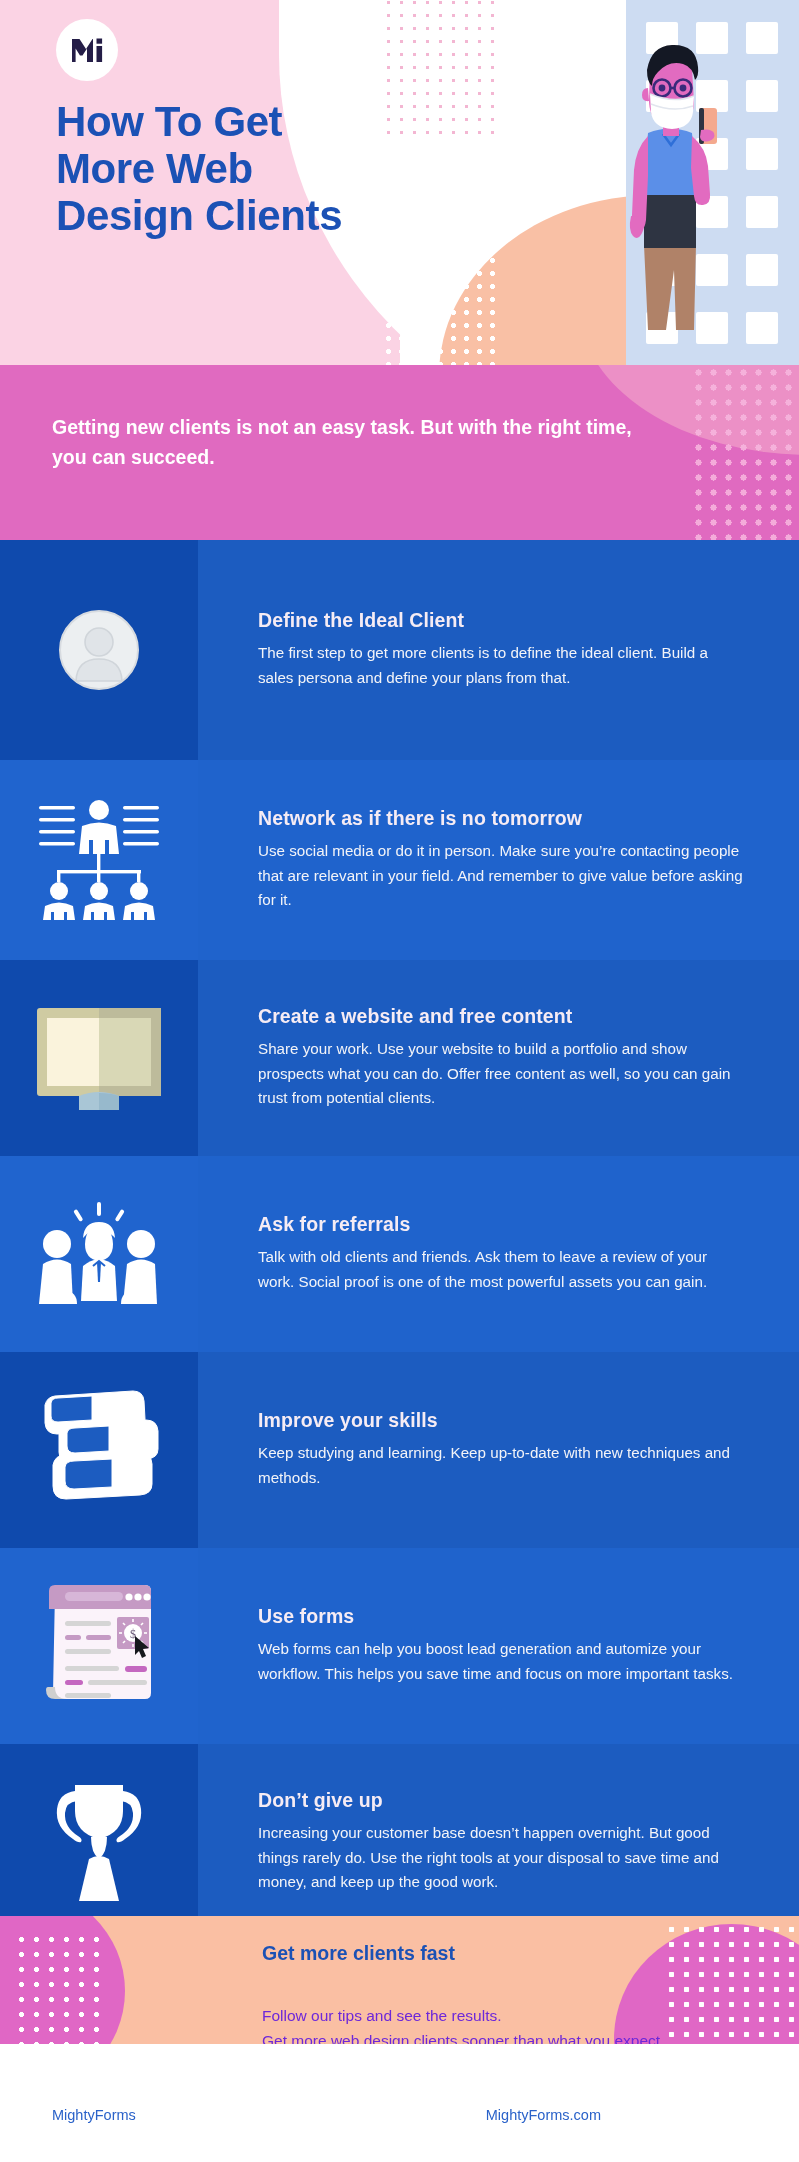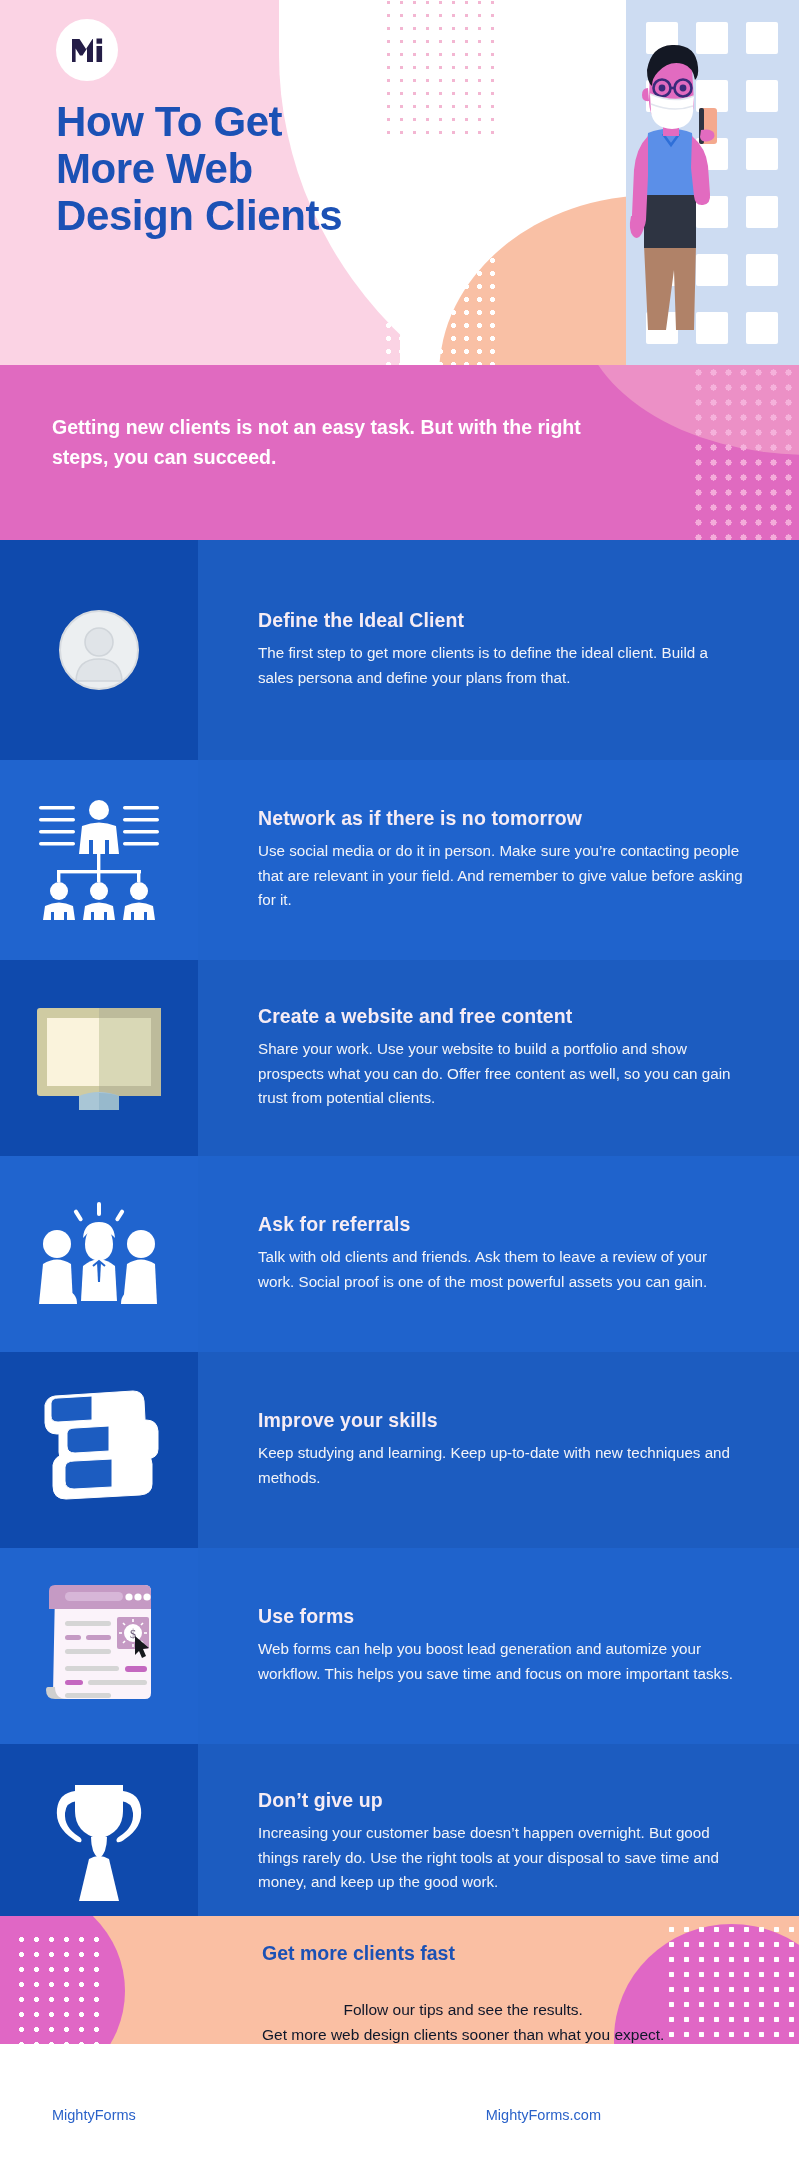--- a/index.html
+++ b/index.html
@@ -228,26 +228,25 @@
   .cta-title {
     position: absolute;
     left: 262px; top: 26px;
     color: #1b51b5;
     font-size: 19.5px;
     font-weight: bold;
     z-index: 5;
   }
   .cta-lines {
     position: absolute;
-    left: 262px; top: 82px;
-    color: #0f172a;
+    left: 262px; top: 88px;
+    color: #6d28d9;
     font-size: 15.5px;
     line-height: 1.6;
     z-index: 5;
-    text-align: center;
   }
 
   
   .footer {
     position: absolute;
     left: 0; top: 2081px;
     width: 799px; height: 81px;
     background: #ffffff;
   }
   .footer-inner {
@@ -348,21 +347,21 @@
 
       <path d="M50 64 q24 10 44 2 l-1 16 q-2 16 -21 17 q-19 -1 -21 -17 z" fill="#ffffff"></path>
       <path d="M50 64 q24 10 44 2" fill="none" stroke="#e2e6ee" stroke-width="1.6"></path>
       <path d="M51 74 q22 9 42 2" fill="none" stroke="#e2e6ee" stroke-width="1.4"></path>
     </svg>
   </section>
 
   <section class="band">
     <div class="band-swoop"></div>
     <div class="band-dots"></div>
-    <p class="band-text">Getting new clients is not an easy task. But with the right steps, you can succeed.</p>
+    <p class="band-text">Getting new clients is not an easy task. But with the right time, you can succeed.</p>
   </section>
 
   <div class="steps">
 
     <div class="step dark h-220">
       <div class="step-icon">
         <svg class="icon" width="82" height="82" viewBox="0 0 82 82">
           <circle cx="41" cy="41" r="39" fill="#eceff1" stroke="#d7dbe0" stroke-width="2"></circle>
           <circle cx="41" cy="33" r="14" fill="#e0e4e8" stroke="#d0d5da" stroke-width="1.6"></circle>
           <path d="M18 72 q1 -22 23 -22 q22 0 23 22 z" fill="#e0e4e8" stroke="#d0d5da" stroke-width="1.6"></path>

